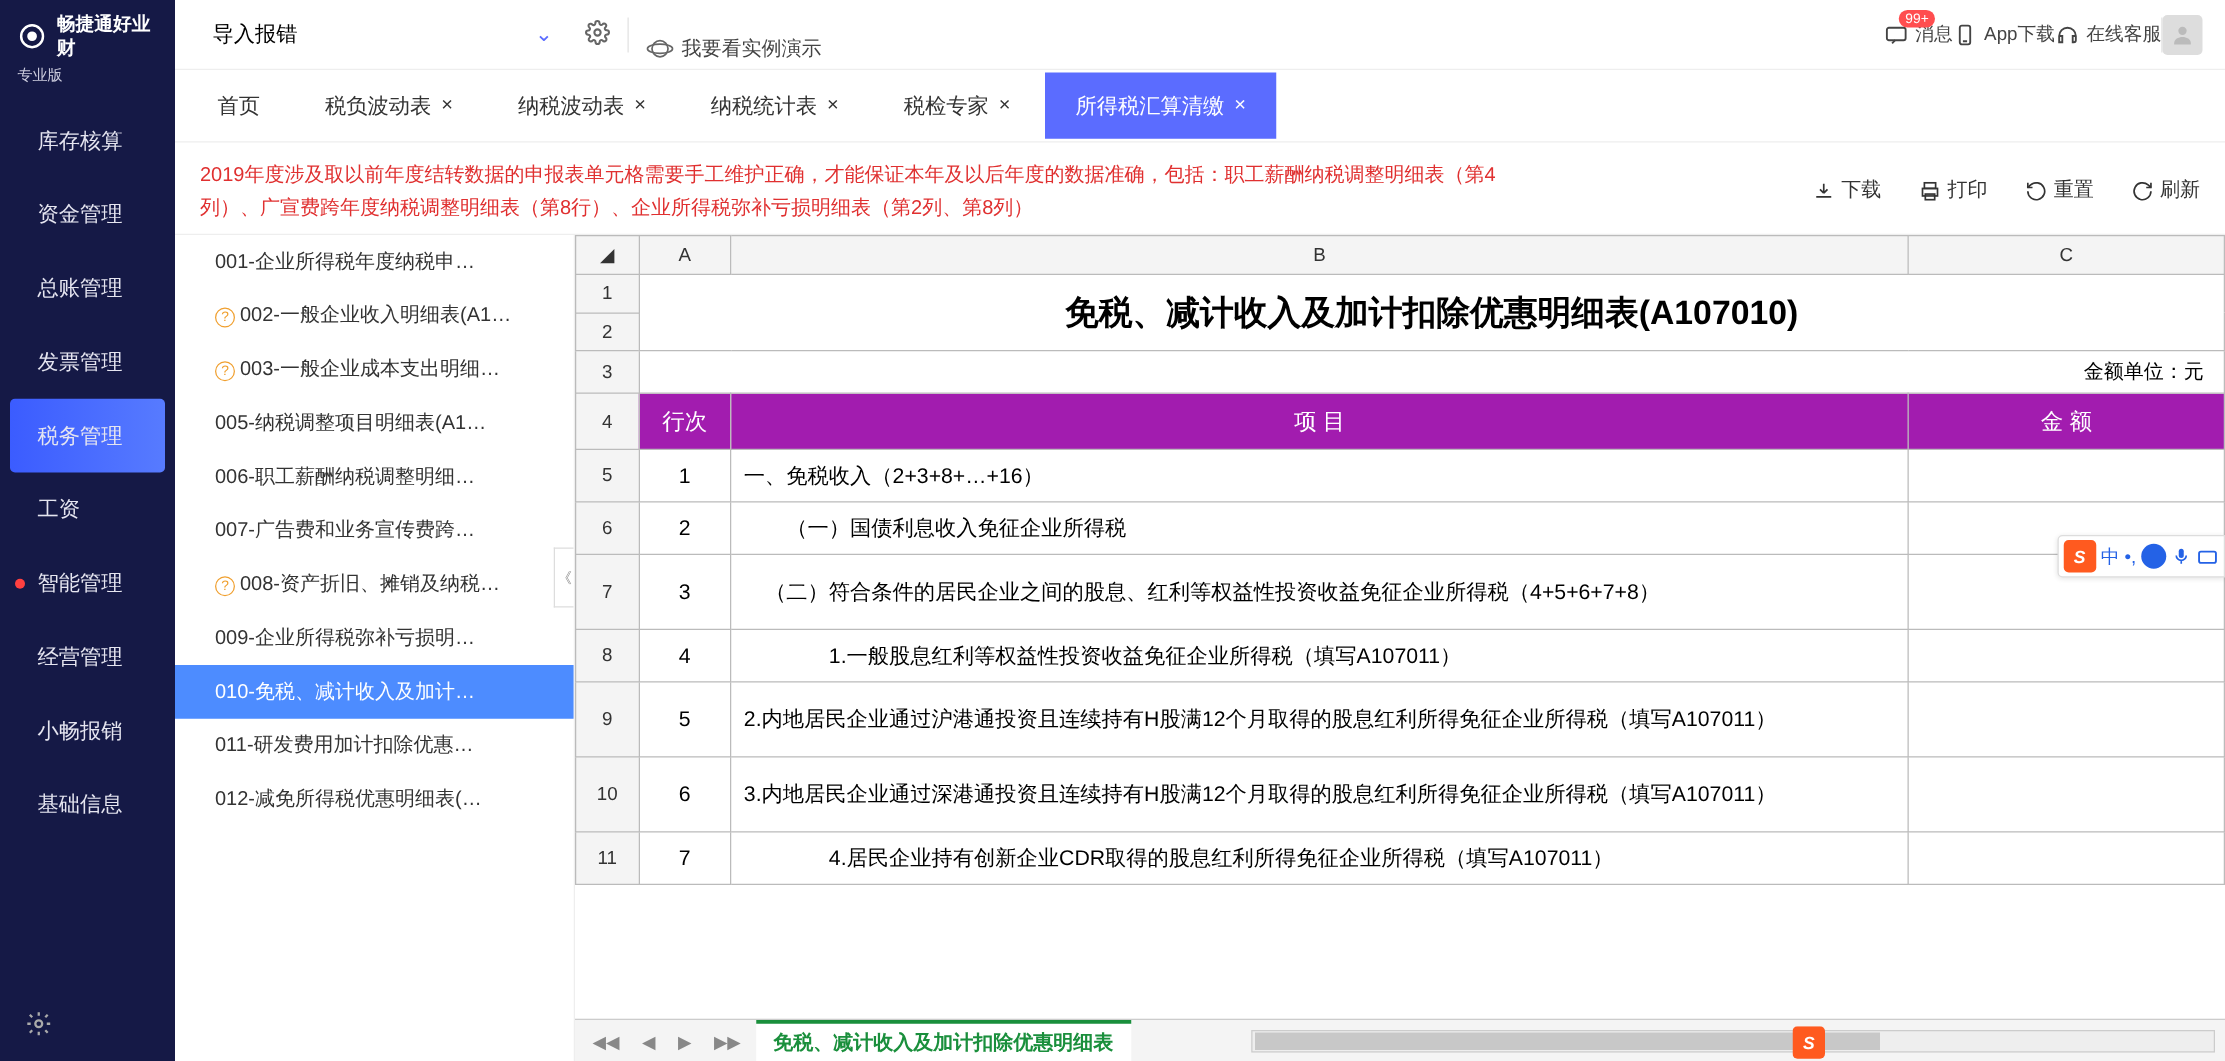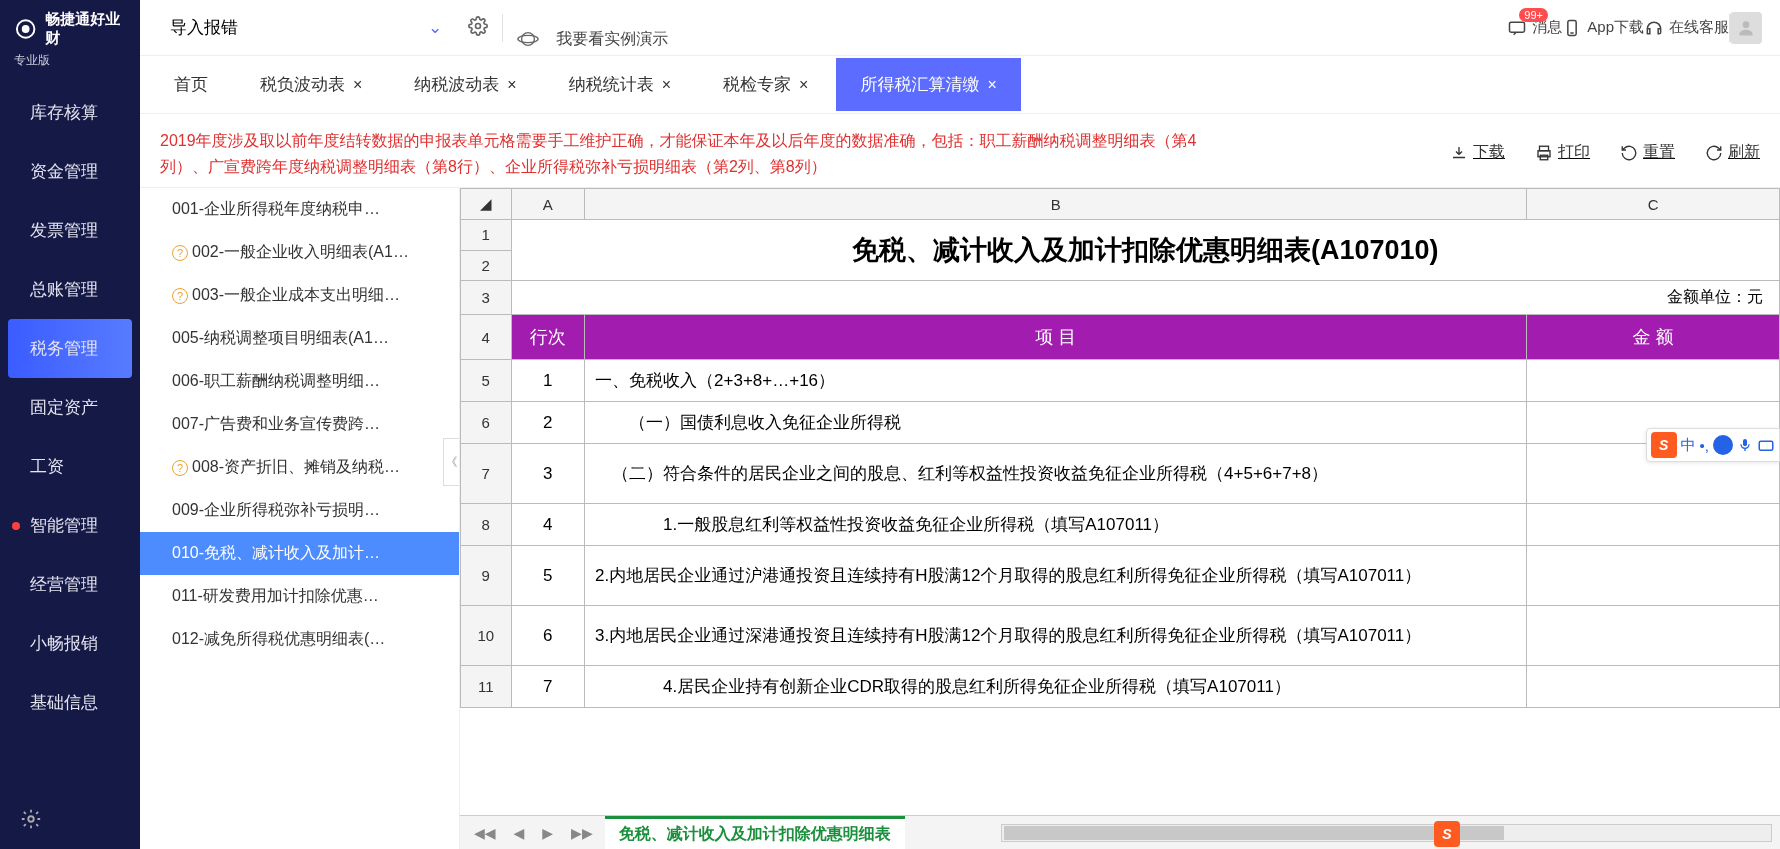--- a/index.html
+++ b/index.html
@@ -21,39 +21,39 @@
 
     
     .main { flex: 1; display: flex; flex-direction: column; }
 
     
     .topbar { height: 56px; display: flex; align-items: center; padding: 0 18px; border-bottom: 1px solid #eee; gap: 14px; }
     .dropdown-btn { display: flex; align-items: center; gap: 190px; padding: 6px 12px; cursor: pointer; font-size: 17px; }
     .chev { color: #5b6cff; }
     .gear-top svg { width: 20px; height: 20px; color: #666; }
     .sep { width: 1px; height: 28px; background: #e2e2e2; }
-    .demo-link { display: flex; align-items: center; gap: 17px; color: #444; cursor: pointer; font-size: 16px; margin-top: 23px; }
+    .demo-link { display: flex; align-items: center; gap: 6px; color: #444; cursor: pointer; font-size: 16px; margin-top: 23px; }
     .demo-link svg { width: 22px; height: 22px; }
     .topbar-right { margin-left: auto; display: flex; align-items: center; }
     .tb-item { display: flex; align-items: center; gap: 5px; color: #444; cursor: pointer; font-size: 15px; position: relative; }
     .tb-item svg { width: 20px; height: 20px; }
     .badge { position: absolute; top: -10px; left: 12px; background: #ff4d4f; color: #fff; font-size: 11px; padding: 1px 5px; border-radius: 8px; }
     .avatar { width: 32px; height: 32px; background: #ddd; border-radius: 4px; display: flex; align-items: center; justify-content: center; }
     .avatar svg { width: 20px; height: 20px; color: #999; }
 
     
     .tabstrip { height: 58px; display: flex; align-items: center; padding: 0 10px; gap: 4px; border-bottom: 1px solid #eee; }
     .tab { padding: 15px 24px; font-size: 17px; color: #333; cursor: pointer; display: flex; align-items: center; gap: 8px; }
     .tab.active { background: #5b6cff; color: #fff; }
     .tab .x { font-size: 16px; }
 
     
     .toolbar { display: flex; align-items: flex-start; padding: 14px 20px 8px; }
     .notice { color: #e03030; font-size: 16px; line-height: 1.6; max-width: 1050px; }
-    .tool-actions { margin-left: auto; display: flex; gap: 30px; align-items: center; padding-top: 14px; text-decoration: underline; }
+    .tool-actions { margin-left: auto; display: flex; gap: 30px; align-items: center; padding-top: 14px; }
     .ta-item { display: flex; align-items: center; gap: 5px; color: #333; cursor: pointer; font-size: 16px; }
     .ta-item svg { width: 18px; height: 18px; }
 
     
     .body { display: flex; flex: 1; overflow: hidden; border-top: 1px solid #eee; }
     .tree { width: 320px; border-right: 1px solid #eee; overflow-y: auto; position: relative; }
     .tree ul { list-style: none; }
     .tree li { padding: 11px 24px 11px 32px; font-size: 16px; color: #333; cursor: pointer; white-space: nowrap; overflow: hidden; text-overflow: ellipsis; position: relative; }
     .tree li .q { display: inline-flex; width: 16px; height: 16px; border: 1px solid #f0a030; color: #f0a030; border-radius: 50%; align-items: center; justify-content: center; font-size: 11px; margin-right: 4px; }
     .tree li.active { background: #4d8cff; color: #fff; }
@@ -102,24 +102,23 @@
       <svg class="logo-icon" viewBox="0 0 24 24" fill="none" stroke="#fff" stroke-width="2">
           <circle cx="12" cy="12" r="9"></circle>
           <circle cx="12" cy="12" r="3" fill="#fff"></circle>
         </svg>
       <span class="logo-text">畅捷通好业财</span>
     </div>
     <div class="edition">专业版</div>
     <ul class="nav" id="nav">
         <li><span>库存核算</span></li>
         <li><span>资金管理</span></li>
+        <li><span>总账管理</span></li>
         <li><span>发票管理</span></li>
-        <li><span>总账管理</span></li>
         <li class="active"><span>税务管理</span></li>
-        <li><span>固定资产</span></li>
         <li><span>工资</span></li>
         <li><span class="dot"></span><span>智能管理</span></li>
         <li><span>经营管理</span></li>
         <li><span>小畅报销</span></li>
         <li><span>基础信息</span></li>
       </ul>
     <div class="gear-bottom">
       <svg viewBox="0 0 24 24" fill="none" stroke="#aaa" stroke-width="2">
           <circle cx="12" cy="12" r="3"></circle>
           <path d="M12 2v3M12 19v3M4.2 4.2l2.1 2.1M17.7 17.7l2.1 2.1M2 12h3M19 12h3M4.2 19.8l2.1-2.1M17.7 6.3l2.1-2.1"></path>

